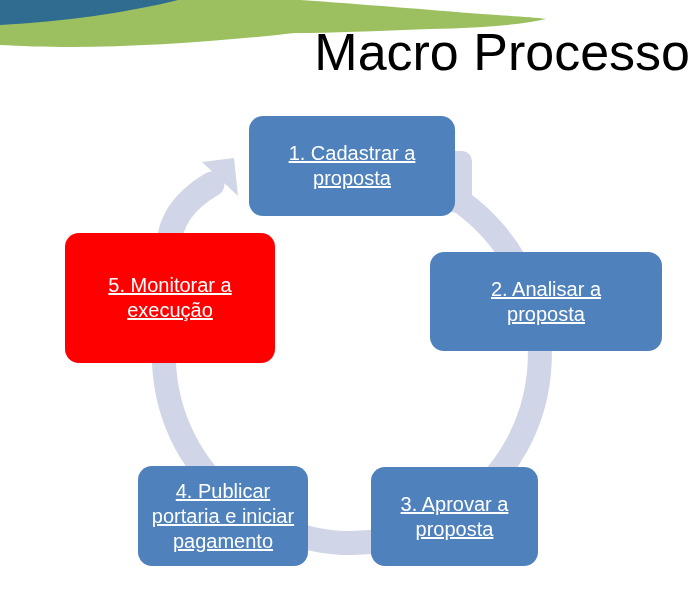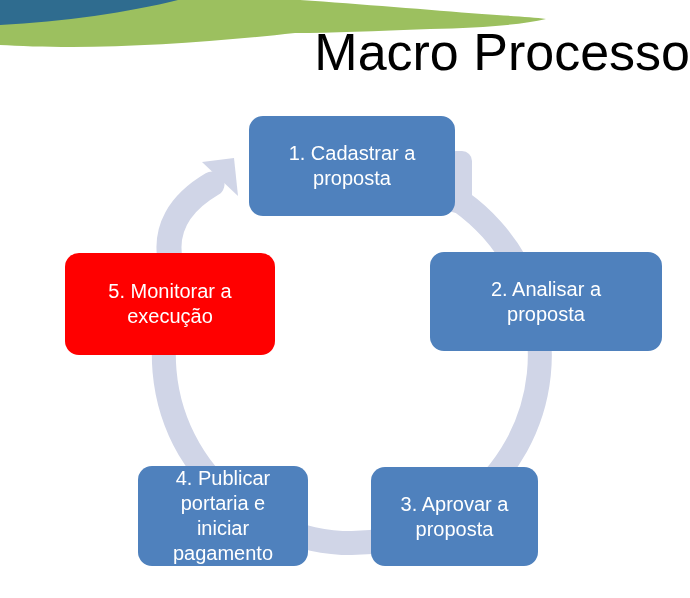--- a/index.html
+++ b/index.html
@@ -27,27 +27,28 @@
     border-radius:14px;
     display:flex;
     align-items:center;
     justify-content:center;
     text-align:center;
     color:#ffffff;
     font-size:20px;
     line-height:1.25;
     white-space:pre-line;
     box-sizing:border-box;
-    padding:4px 21px;
+    padding:4px 8px;
+    text-decoration:underline;
   }
   .step-1{left:249px;top:116px;width:206px;height:100px;}
   .step-2{left:430px;top:252px;width:232px;height:99px;}
   .step-3{left:371px;top:467px;width:167px;height:99px;}
   .step-4{left:138px;top:466px;width:170px;height:100px;}
-  .step-5{left:65px; top:253px;width:210px;height:102px;}
+  .step-5{left:65px; top:233px;width:210px;height:130px;}
 </style>
 </head>
 <body>
 
 <div class="slide">
 
   <svg class="deco-svg" viewBox="0 0 690 598" aria-hidden="true">
     <path d="M0,21 C55,18 108,9 150,0 L300,0 C360,4 430,10 482,14 C512,16 532,17 546,19
              C520,25 480,28 430,29 C375,31 330,33 295,33 C225,41 140,47 72,47 C45,47 18,46 0,45 Z" style="fill: rgb(156, 192, 95);"></path>
     <path d="M0,0 L178,0 C130,12 62,22 0,25 Z" style="fill: rgb(47, 108, 143);"></path>

